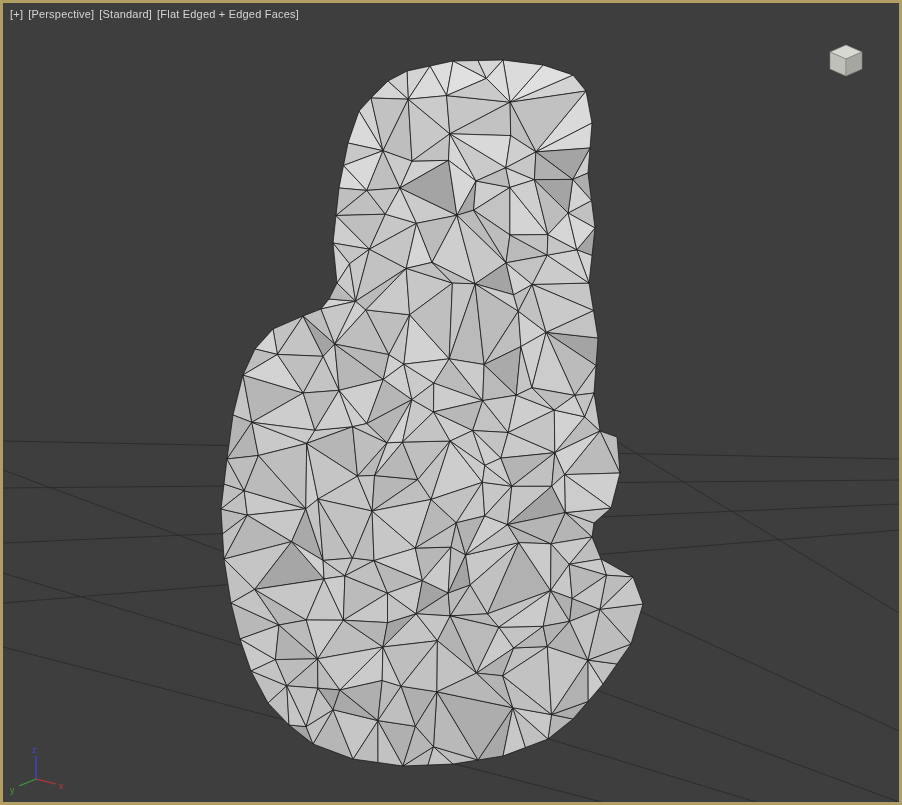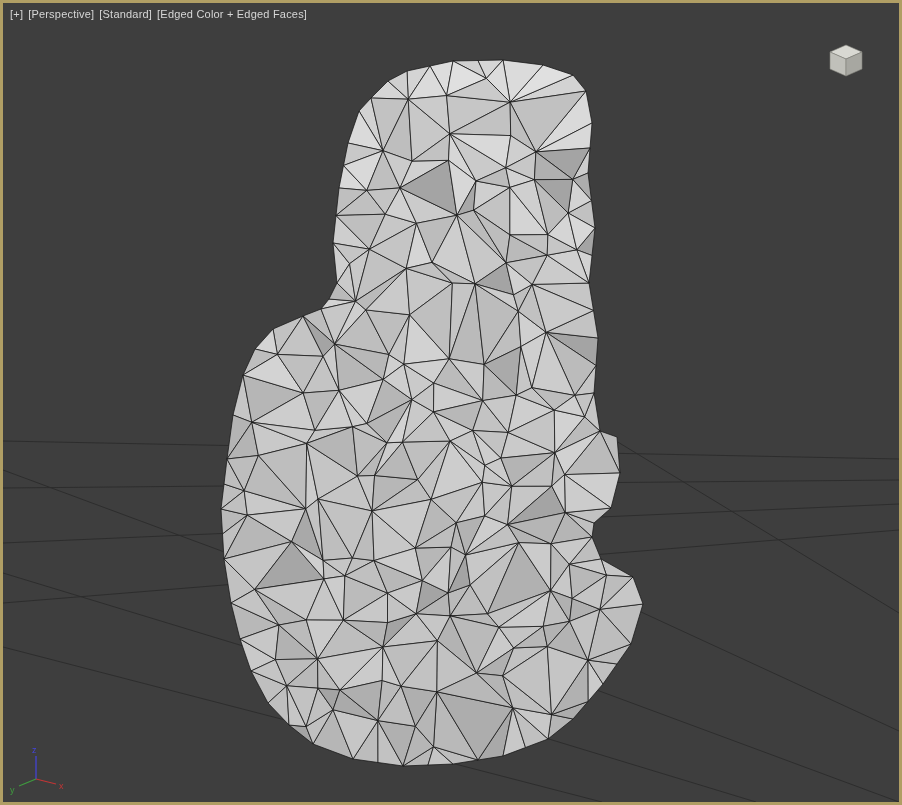--- a/index.html
+++ b/index.html
@@ -408,16 +408,16 @@
       <text x="29" y="750" font-size="9" fill="#4444e0">z</text>
       <text x="56" y="786" font-size="9" fill="#c23535">x</text>
       <text x="7" y="790" font-size="9" fill="#3f9b3f">y</text>
     </g>
   </svg>
 
   <div class="vp-label">
     <span>[+]</span>
     <span>[Perspective]</span>
     <span>[Standard]</span>
-    <span>[Edged Color + Edged Faces]</span>
+    <span>[Flat Edged + Edged Faces]</span>
   </div>
 
 </div>
 
 </body></html>

